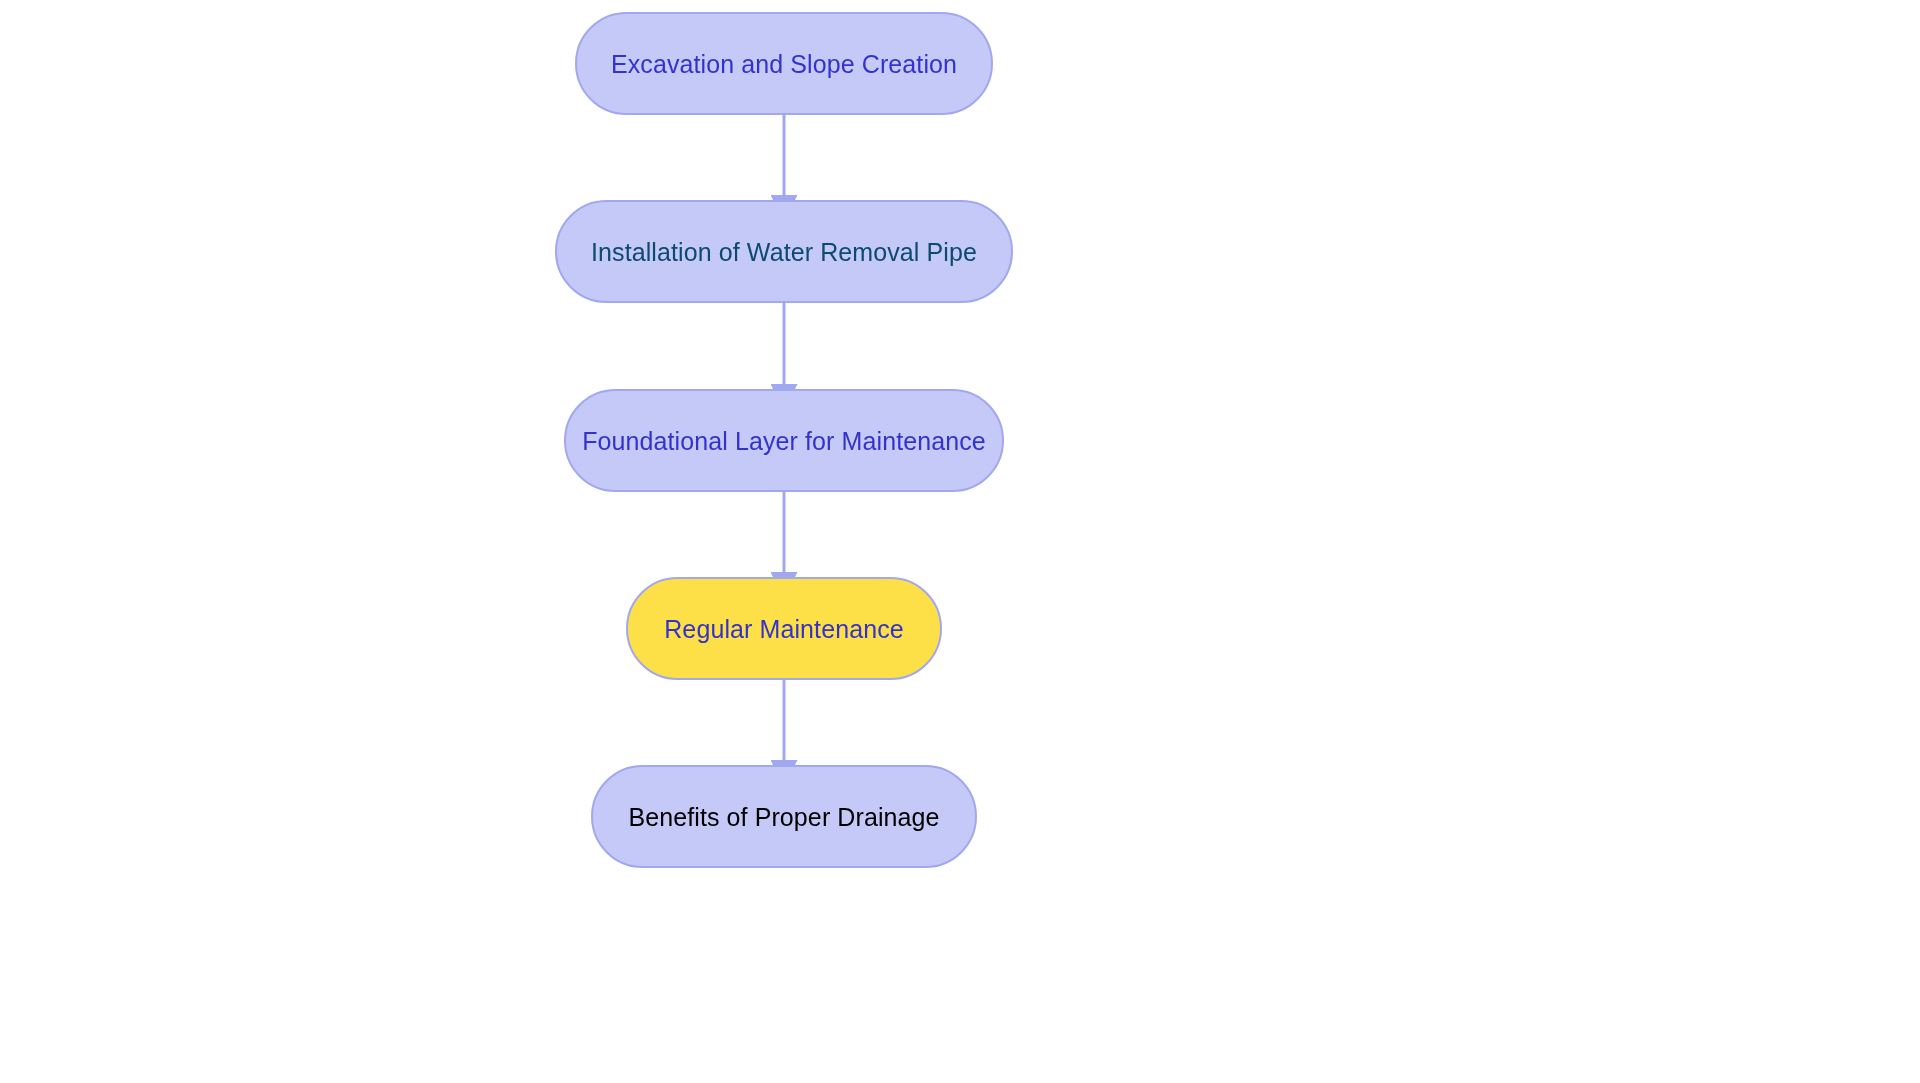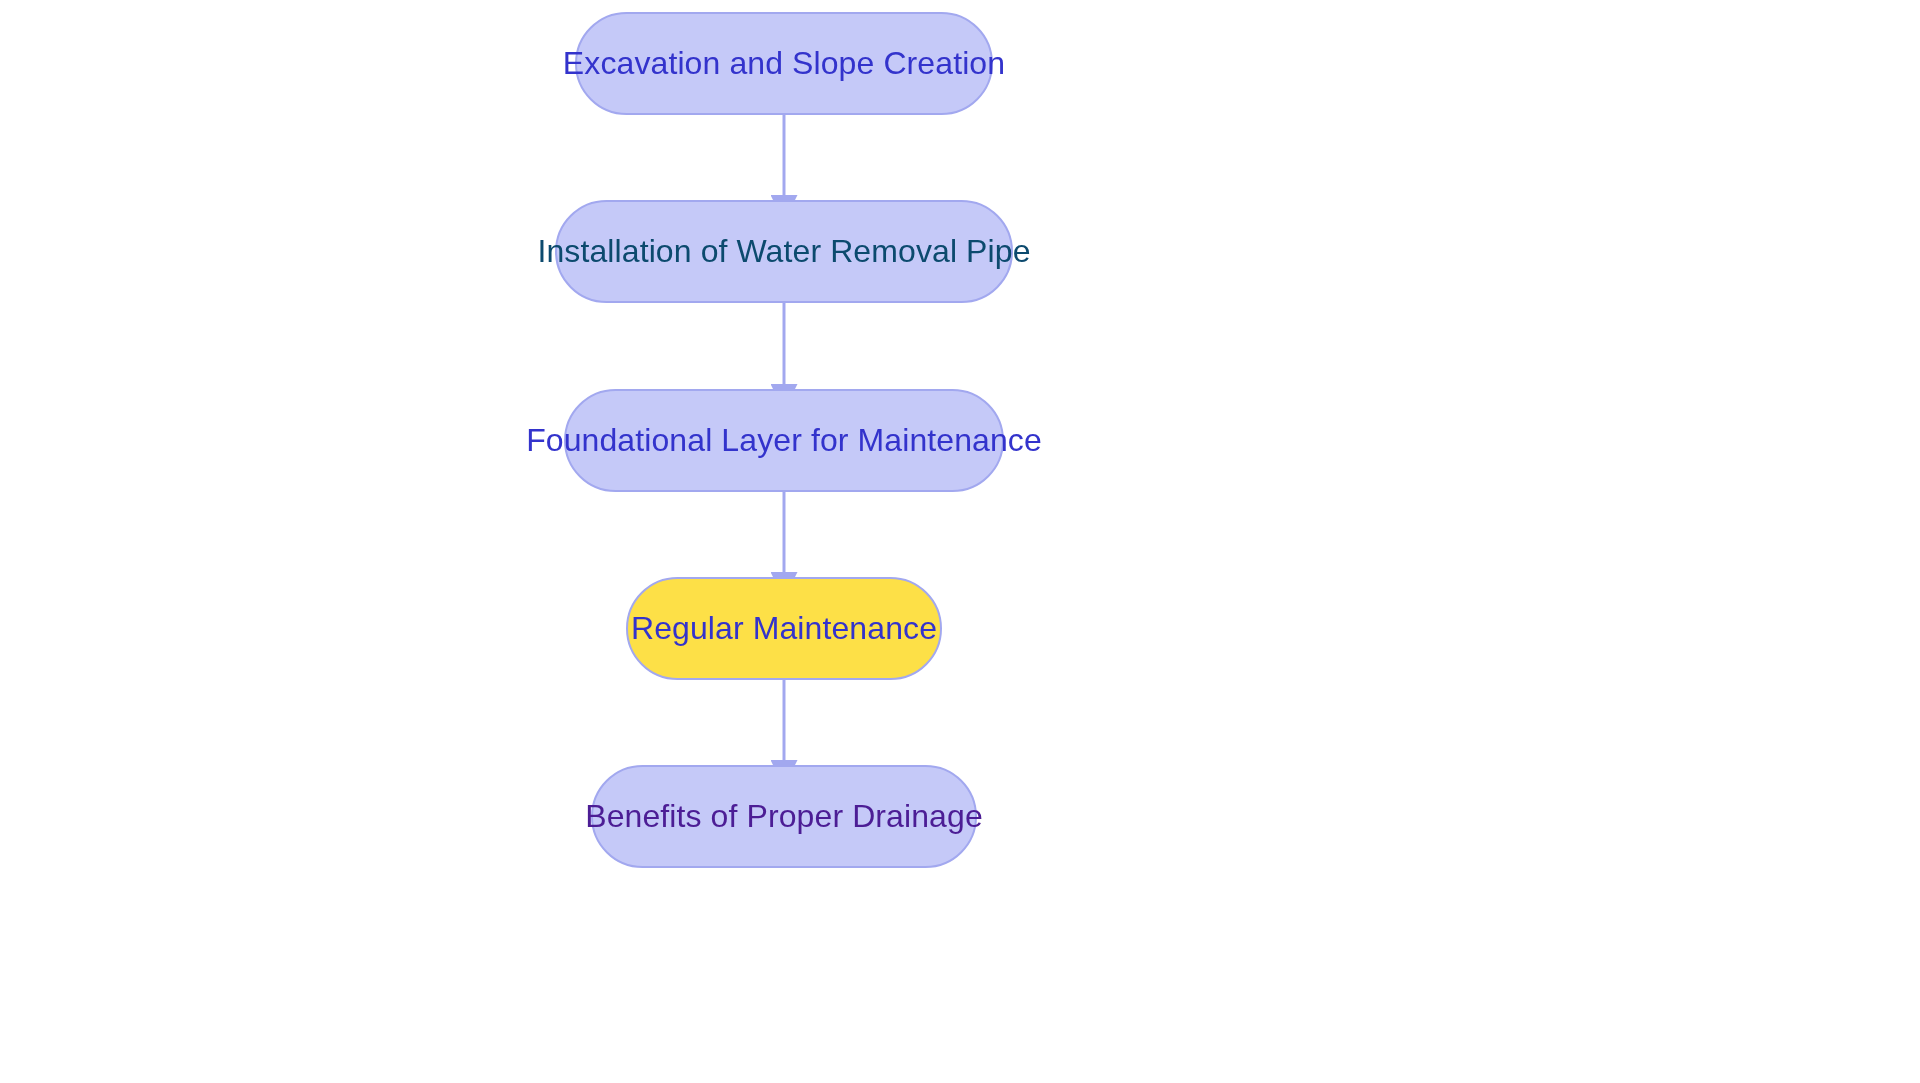--- a/index.html
+++ b/index.html
@@ -33,21 +33,21 @@
     display: flex;
     align-items: center;
     justify-content: center;
     background: #c5c9f8;
     border: 2px solid #a2a8ef;
     border-radius: 9999px;
     z-index: 2;
   }
   .node-label {
     color: #3333cc;
-    font-size: 32px;
+    font-size: 25px;
     line-height: 1.2;
     font-weight: 400;
     letter-spacing: 0.1px;
     white-space: nowrap;
     font-family: "Liberation Sans", "DejaVu Sans", sans-serif;
   }
 </style>
 </head>
 <body style="background: rgb(255, 255, 255);">
 
@@ -78,16 +78,16 @@
 
   <div class="node" style="left: 564px; top: 389px; width: 440px; height: 103px; background: rgb(197, 201, 248); border-color: rgb(162, 168, 239);">
     <span class="node-label" style="color: rgb(51, 51, 204);">Foundational Layer for Maintenance</span>
   </div>
 
   <div class="node" style="left: 626px; top: 577px; width: 316px; height: 103px; background: #fde047; border-color: rgb(162, 168, 239);">
     <span class="node-label" style="color: rgb(51, 51, 204);">Regular Maintenance</span>
   </div>
 
   <div class="node" style="left: 591px; top: 765px; width: 386px; height: 103px; background: rgb(197, 201, 248); border-color: rgb(162, 168, 239);">
-    <span class="node-label" style="color: #4c1d95;">Benefits of Proper Drainage</span>
+    <span class="node-label" style="color: #000000;">Benefits of Proper Drainage</span>
   </div>
 
 </div>
 
 </body></html>

